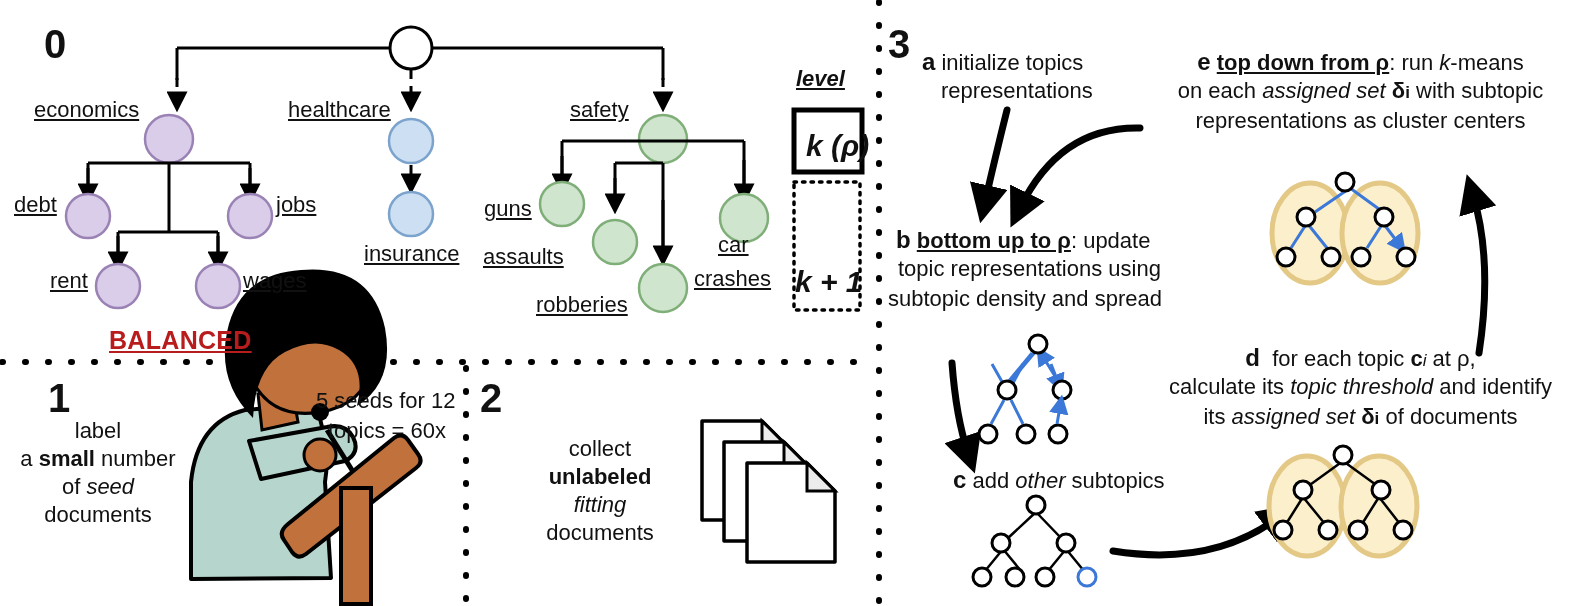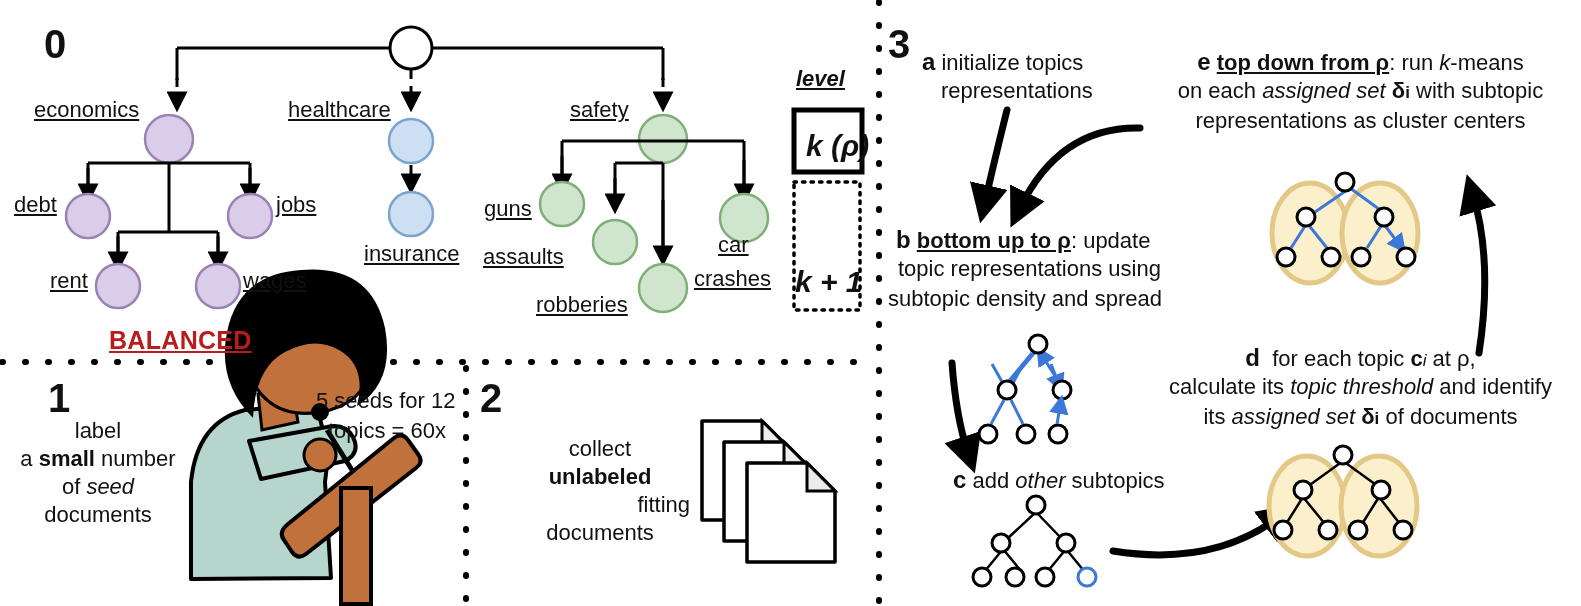--- a/index.html
+++ b/index.html
@@ -242,21 +242,21 @@
 <div class="txt body ctr" style="left:0px;top:474px;width:196px;"><span>of </span><i>seed</i></div>
 <div class="txt body ctr" style="left:0px;top:502px;width:196px;">documents</div>
 
 <div class="txt body" style="left:316px;top:388px;">5 seeds for 12</div>
 <div class="txt body" style="left:328px;top:418px;">topics = 60x</div>
 
 <div class="txt stepnum" style="left:480px;top:376px;">2</div>
 
 <div class="txt body ctr" style="left:510px;top:436px;width:180px;">collect</div>
 <div class="txt body ctr" style="left:510px;top:464px;width:180px;font-weight:bold;">unlabeled</div>
-<div class="txt body ctr" style="left:510px;top:492px;width:180px;text-align:right;">fitting</div>
+<div class="txt body ctr" style="left:510px;top:492px;width:180px;font-style:italic;">fitting</div>
 <div class="txt body ctr" style="left:510px;top:520px;width:180px;">documents</div>
 
 <div class="txt stepnum" style="left:888px;top:22px;">3</div>
 
 <div class="txt body" style="left:922px;top:48px;"><b class="stepltr">a</b><span> </span><span>initialize topics</span></div>
 <div class="txt body" style="left:941px;top:78px;">representations</div>
 
 <div class="txt body" style="left:896px;top:226px;"><b class="stepltr">b</b><span> </span><u><b>bottom up to ρ</b></u><span>: update</span></div>
 <div class="txt body" style="left:898px;top:256px;">topic representations using</div>
 <div class="txt body" style="left:888px;top:286px;text-align:center;">subtopic density and spread</div>

